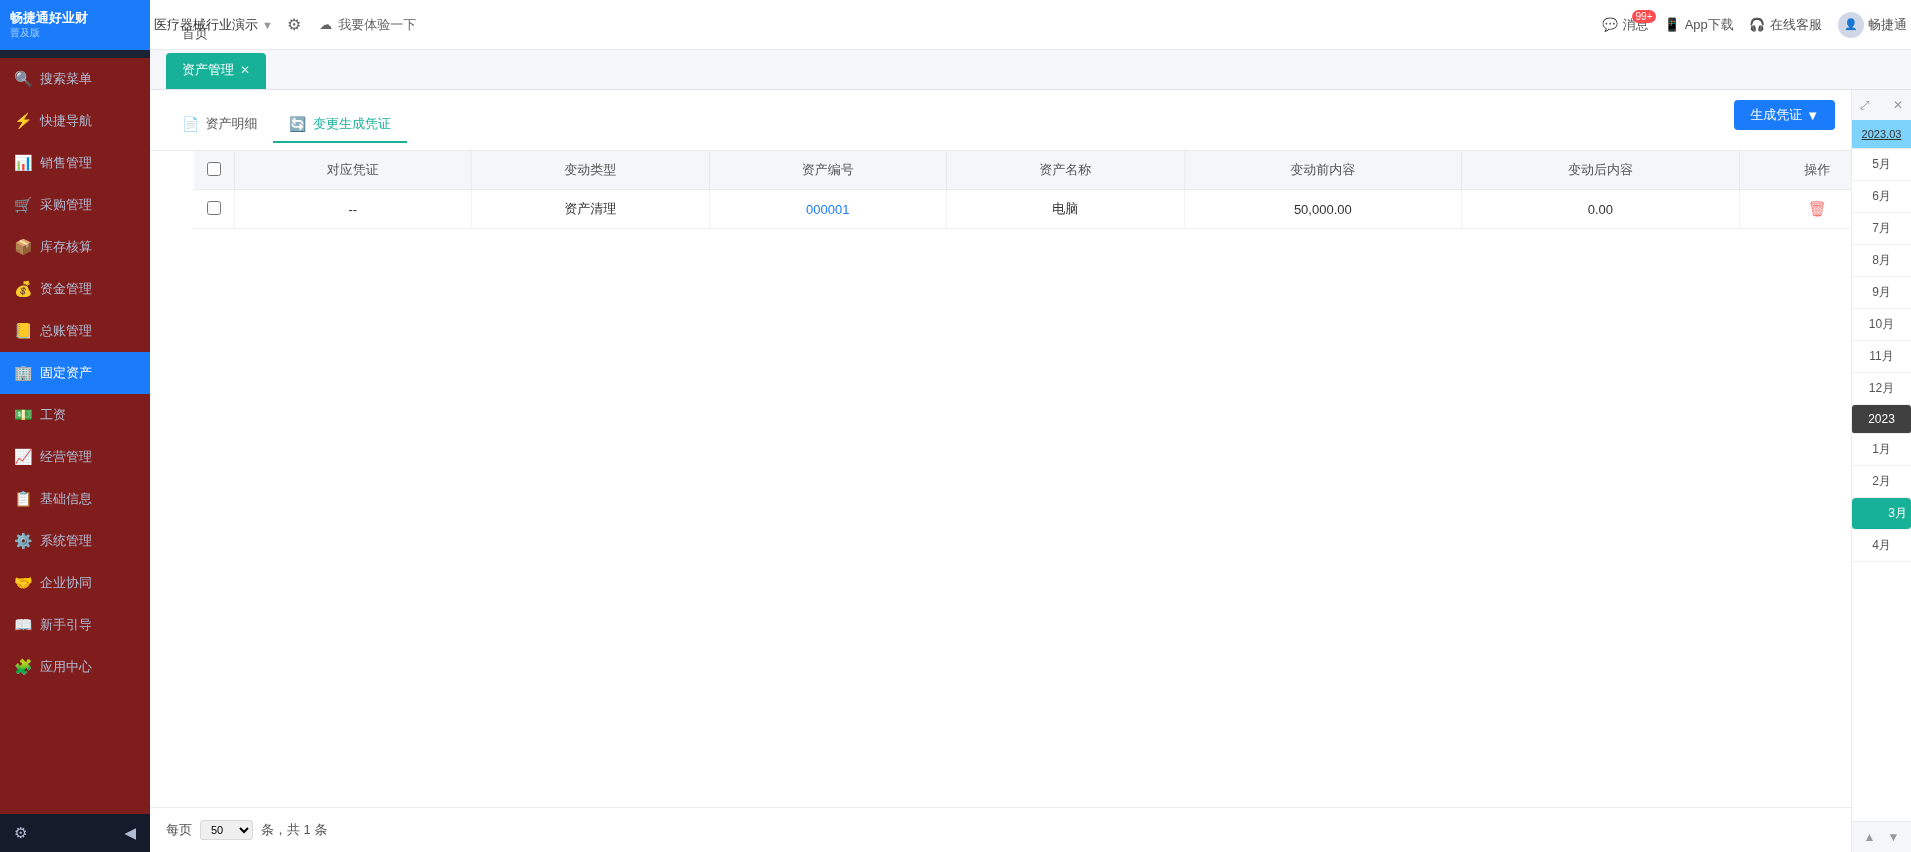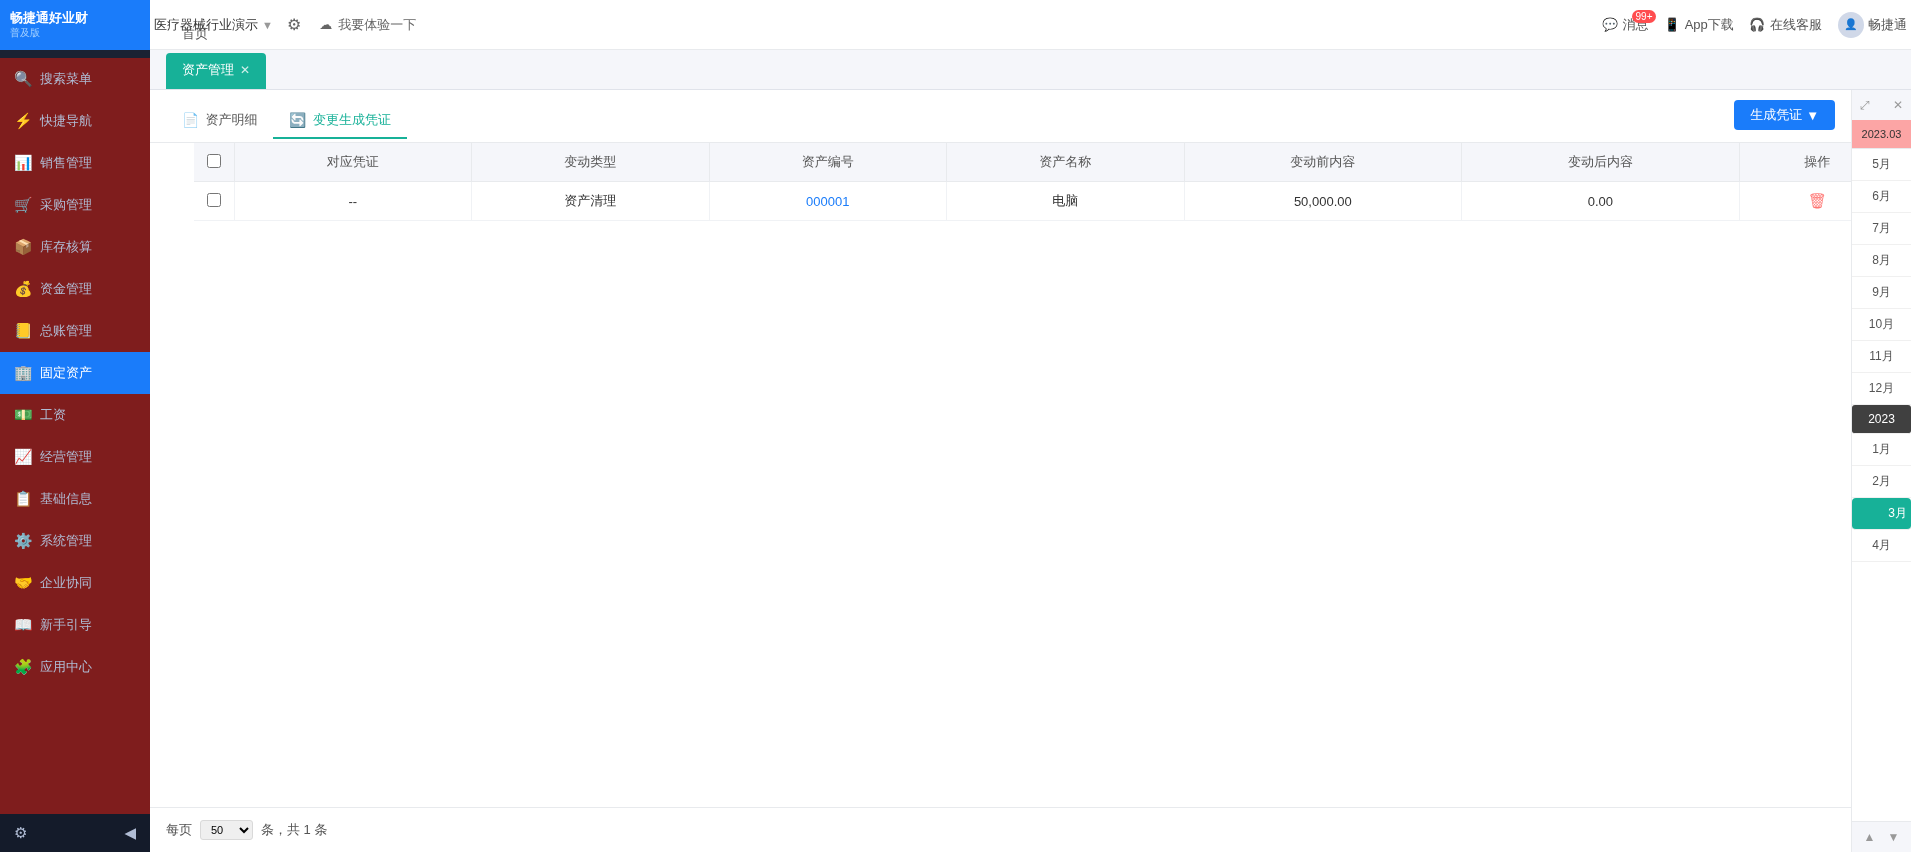--- a/index.html
+++ b/index.html
@@ -197,21 +197,21 @@
       color: #555;
       border-bottom: 2px solid transparent;
     }
     .subtab.active {
       color: #17b198;
       border-bottom: 2px solid #17b198;
     }
     .subtab-icon { font-size: 14px; }
     .subtab-generate {
       margin-left: auto;
-      margin-bottom: 12px;
+      margin-bottom: 20px;
     }
     .btn-generate {
       background: #1a7cfa;
       color: #fff;
       border: none;
       padding: 6px 16px;
       border-radius: 4px;
       font-size: 13px;
       cursor: pointer;
       display: flex;
@@ -283,26 +283,27 @@
       border-left: 1px solid #e8eaed;
       display: flex;
       flex-direction: column;
       overflow: hidden;
     }
     .right-panel-header {
       padding: 8px 4px;
       text-align: center;
       font-size: 11px;
       color: #333;
-      background: #fca5a5;
+      background: #7dd3fc;
       border-bottom: 1px solid #e8eaed;
       display: flex;
       flex-direction: column;
       align-items: center;
       gap: 2px;
+      text-decoration: underline;
     }
     .right-panel-controls {
       display: flex;
       justify-content: space-between;
       padding: 4px;
       background: #f5f6fa;
     }
     .date-list {
       flex: 1;
       overflow-y: auto;

